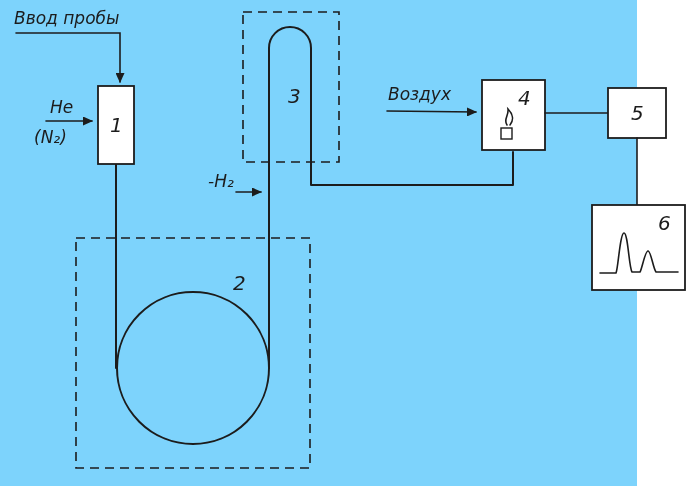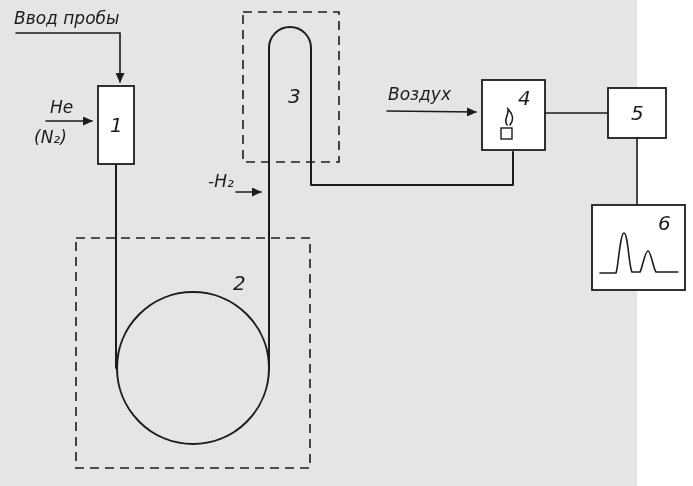--- a/index.html
+++ b/index.html
@@ -8,21 +8,21 @@
     background: #ffffff;
     width: 693px;
     height: 486px;
     overflow: hidden;
     font-family: "DejaVu Sans", sans-serif;
   }
   .stage {
     position: relative;
     width: 637px;
     height: 486px;
-    background: #e5e5e5;
+    background: #7dd3fc;
   }
   svg { display: block; }
   .ink-line {
     fill: none;
     stroke: #1c1c1c;
     stroke-width: 2;
     stroke-linecap: round;
     stroke-linejoin: round;
   }
   .thin-line {

